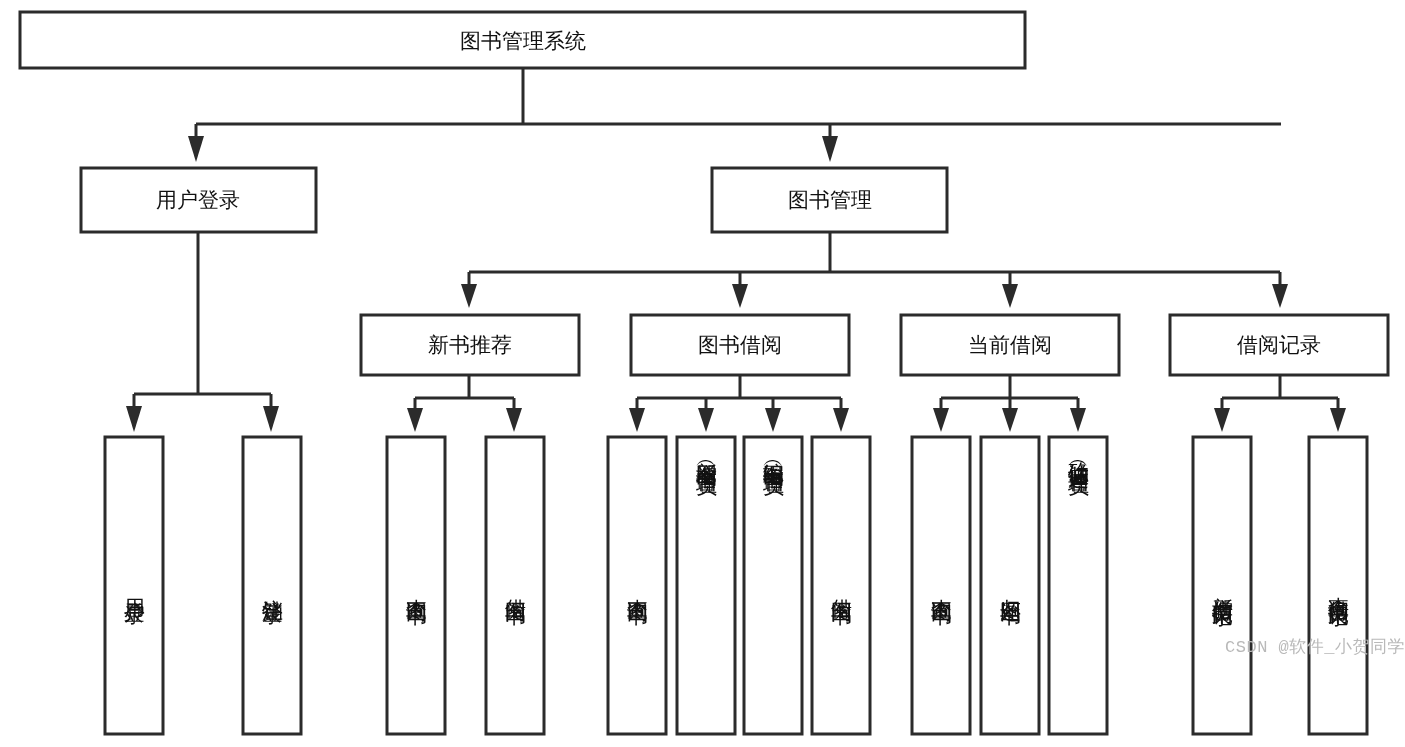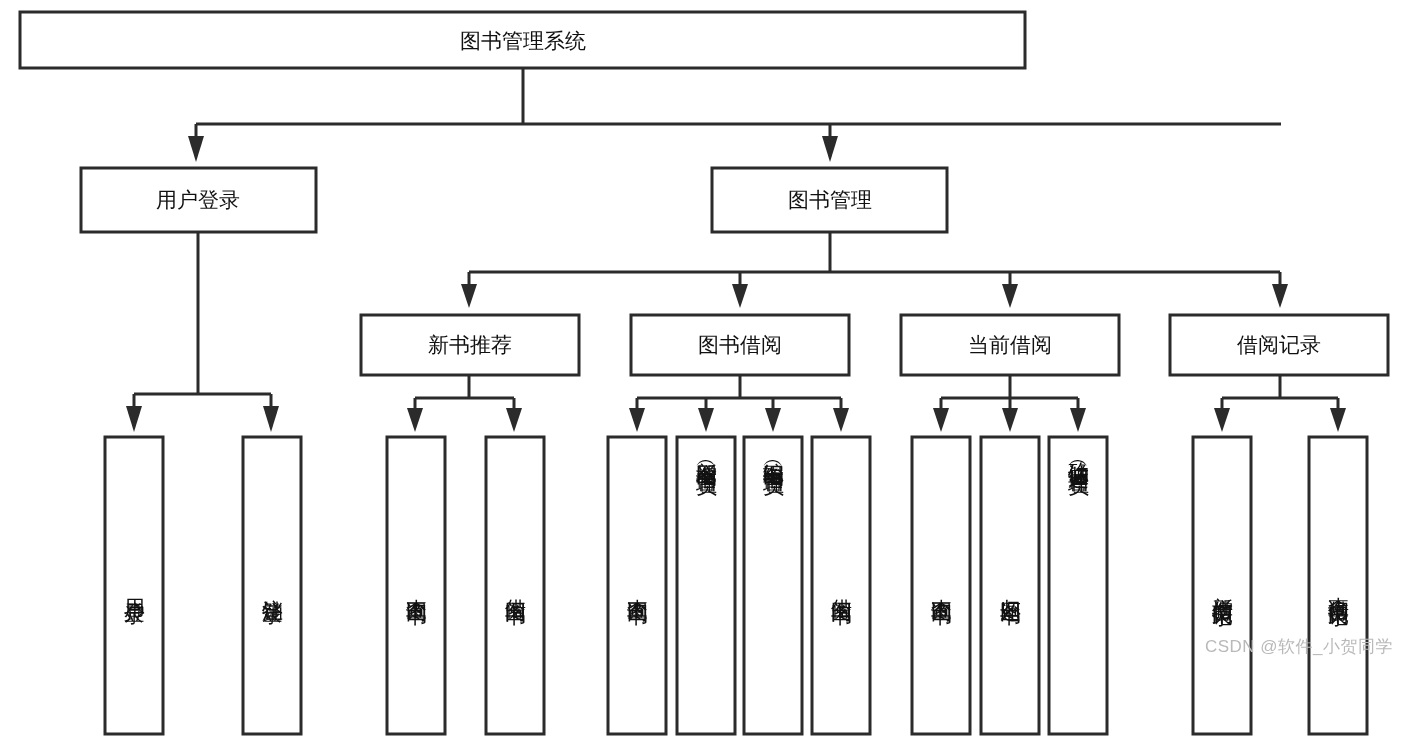--- a/index.html
+++ b/index.html
@@ -59,23 +59,23 @@
     text-orientation: upright;
     font-family: "DejaVu Sans", "Liberation Sans", sans-serif;
     font-size: 21px;
     line-height: 1.28;
     letter-spacing: 2px;
     color: #111111;
     white-space: nowrap;
   }
   .watermark {
     position: absolute;
-    right: 12px;
+    right: 0;
     bottom: 6px;
-    font-family: Liberation Sans, sans-serif;
+    font-family: Liberation Mono, monospace;
     font-size: 17px;
     color: #b9b9b9;
     letter-spacing: 0.5px;
     user-select: none;
   }
 </style>
 </head>
 <body>
 
 <div id="diagram-root">

